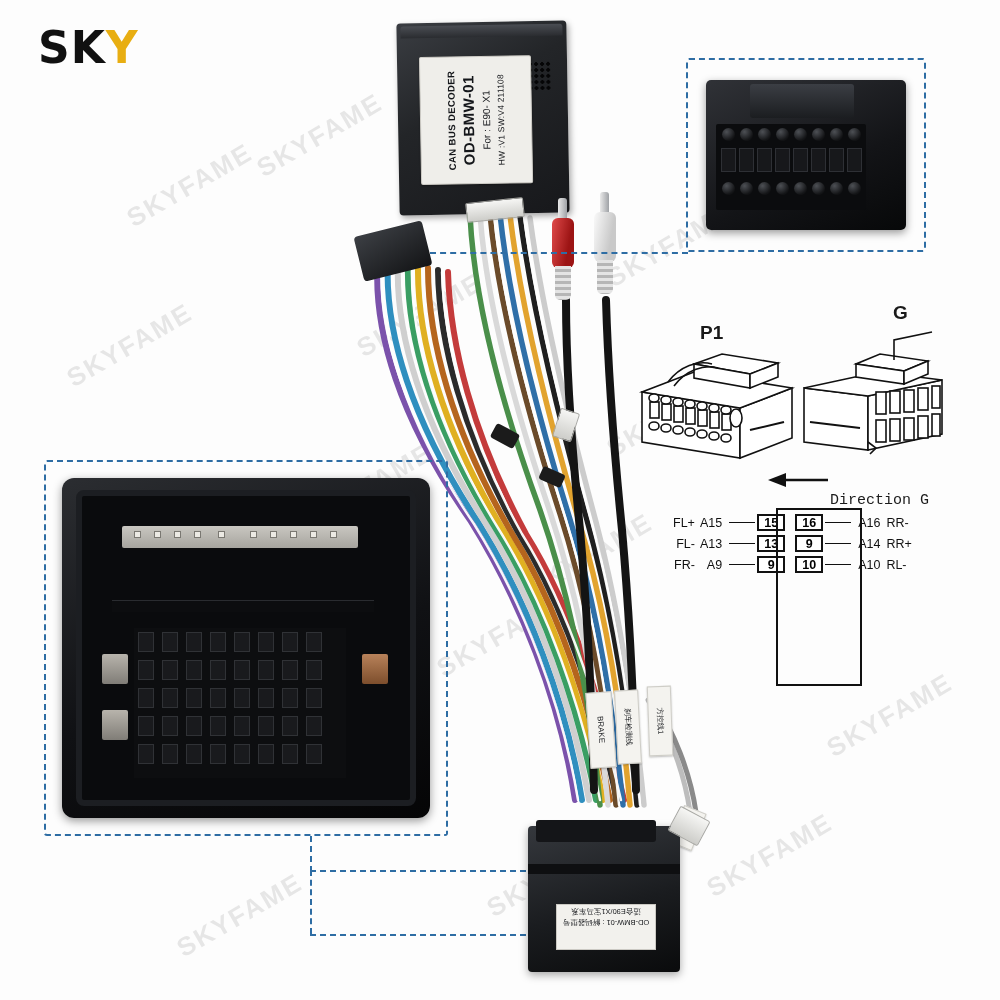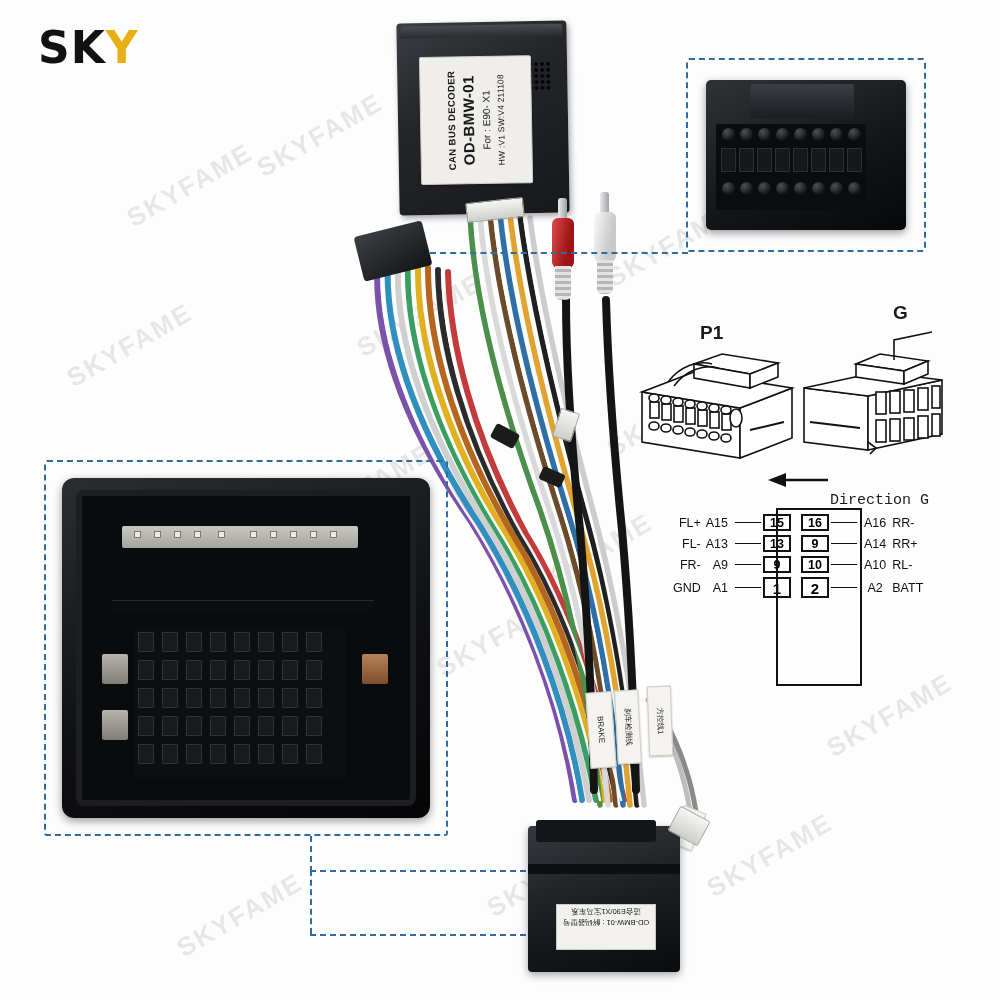--- a/index.html
+++ b/index.html
@@ -560,39 +560,20 @@
             </td>
           <td></td>
           <td>
               <div class="pinbox">10</div>
             </td>
           <td>
               <div class="dashlead"></div>
             </td>
           <td class="pin-left-lbl pin-right-code">A10</td>
           <td class="pin-left-lbl pin-right-name">RL-</td>
-        </tr>
-        <tr>
-          <td class="pin-left-lbl pin-left-name">GND</td>
-          <td class="pin-left-lbl pin-left-code">A1</td>
-          <td>
-              <div class="dashlead"></div>
-            </td>
-          <td>
-              <div class="pinbox" style="height:21px;line-height:19px;font-size:15px">1</div>
-            </td>
-          <td></td>
-          <td>
-              <div class="pinbox" style="height:21px;line-height:19px;font-size:15px">2</div>
-            </td>
-          <td>
-              <div class="dashlead"></div>
-            </td>
-          <td class="pin-left-lbl pin-right-code">A2</td>
-          <td class="pin-left-lbl pin-right-name">BATT</td>
         </tr>
       </tbody>
     </table>
 
     <div style="position:absolute; left:104px; top:-4px; width:86px; height:178px; border:2px solid #111; pointer-events:none;"></div>
   </div>
 
   <div class="callout" style="left:44px; top:460px; width:404px; height:376px;"></div>
   <div class="calloutline" style="left:310px; top:870px; width:236px;"></div>
   <div class="calloutline v" style="left:310px; top:836px; height:36px;"></div>

